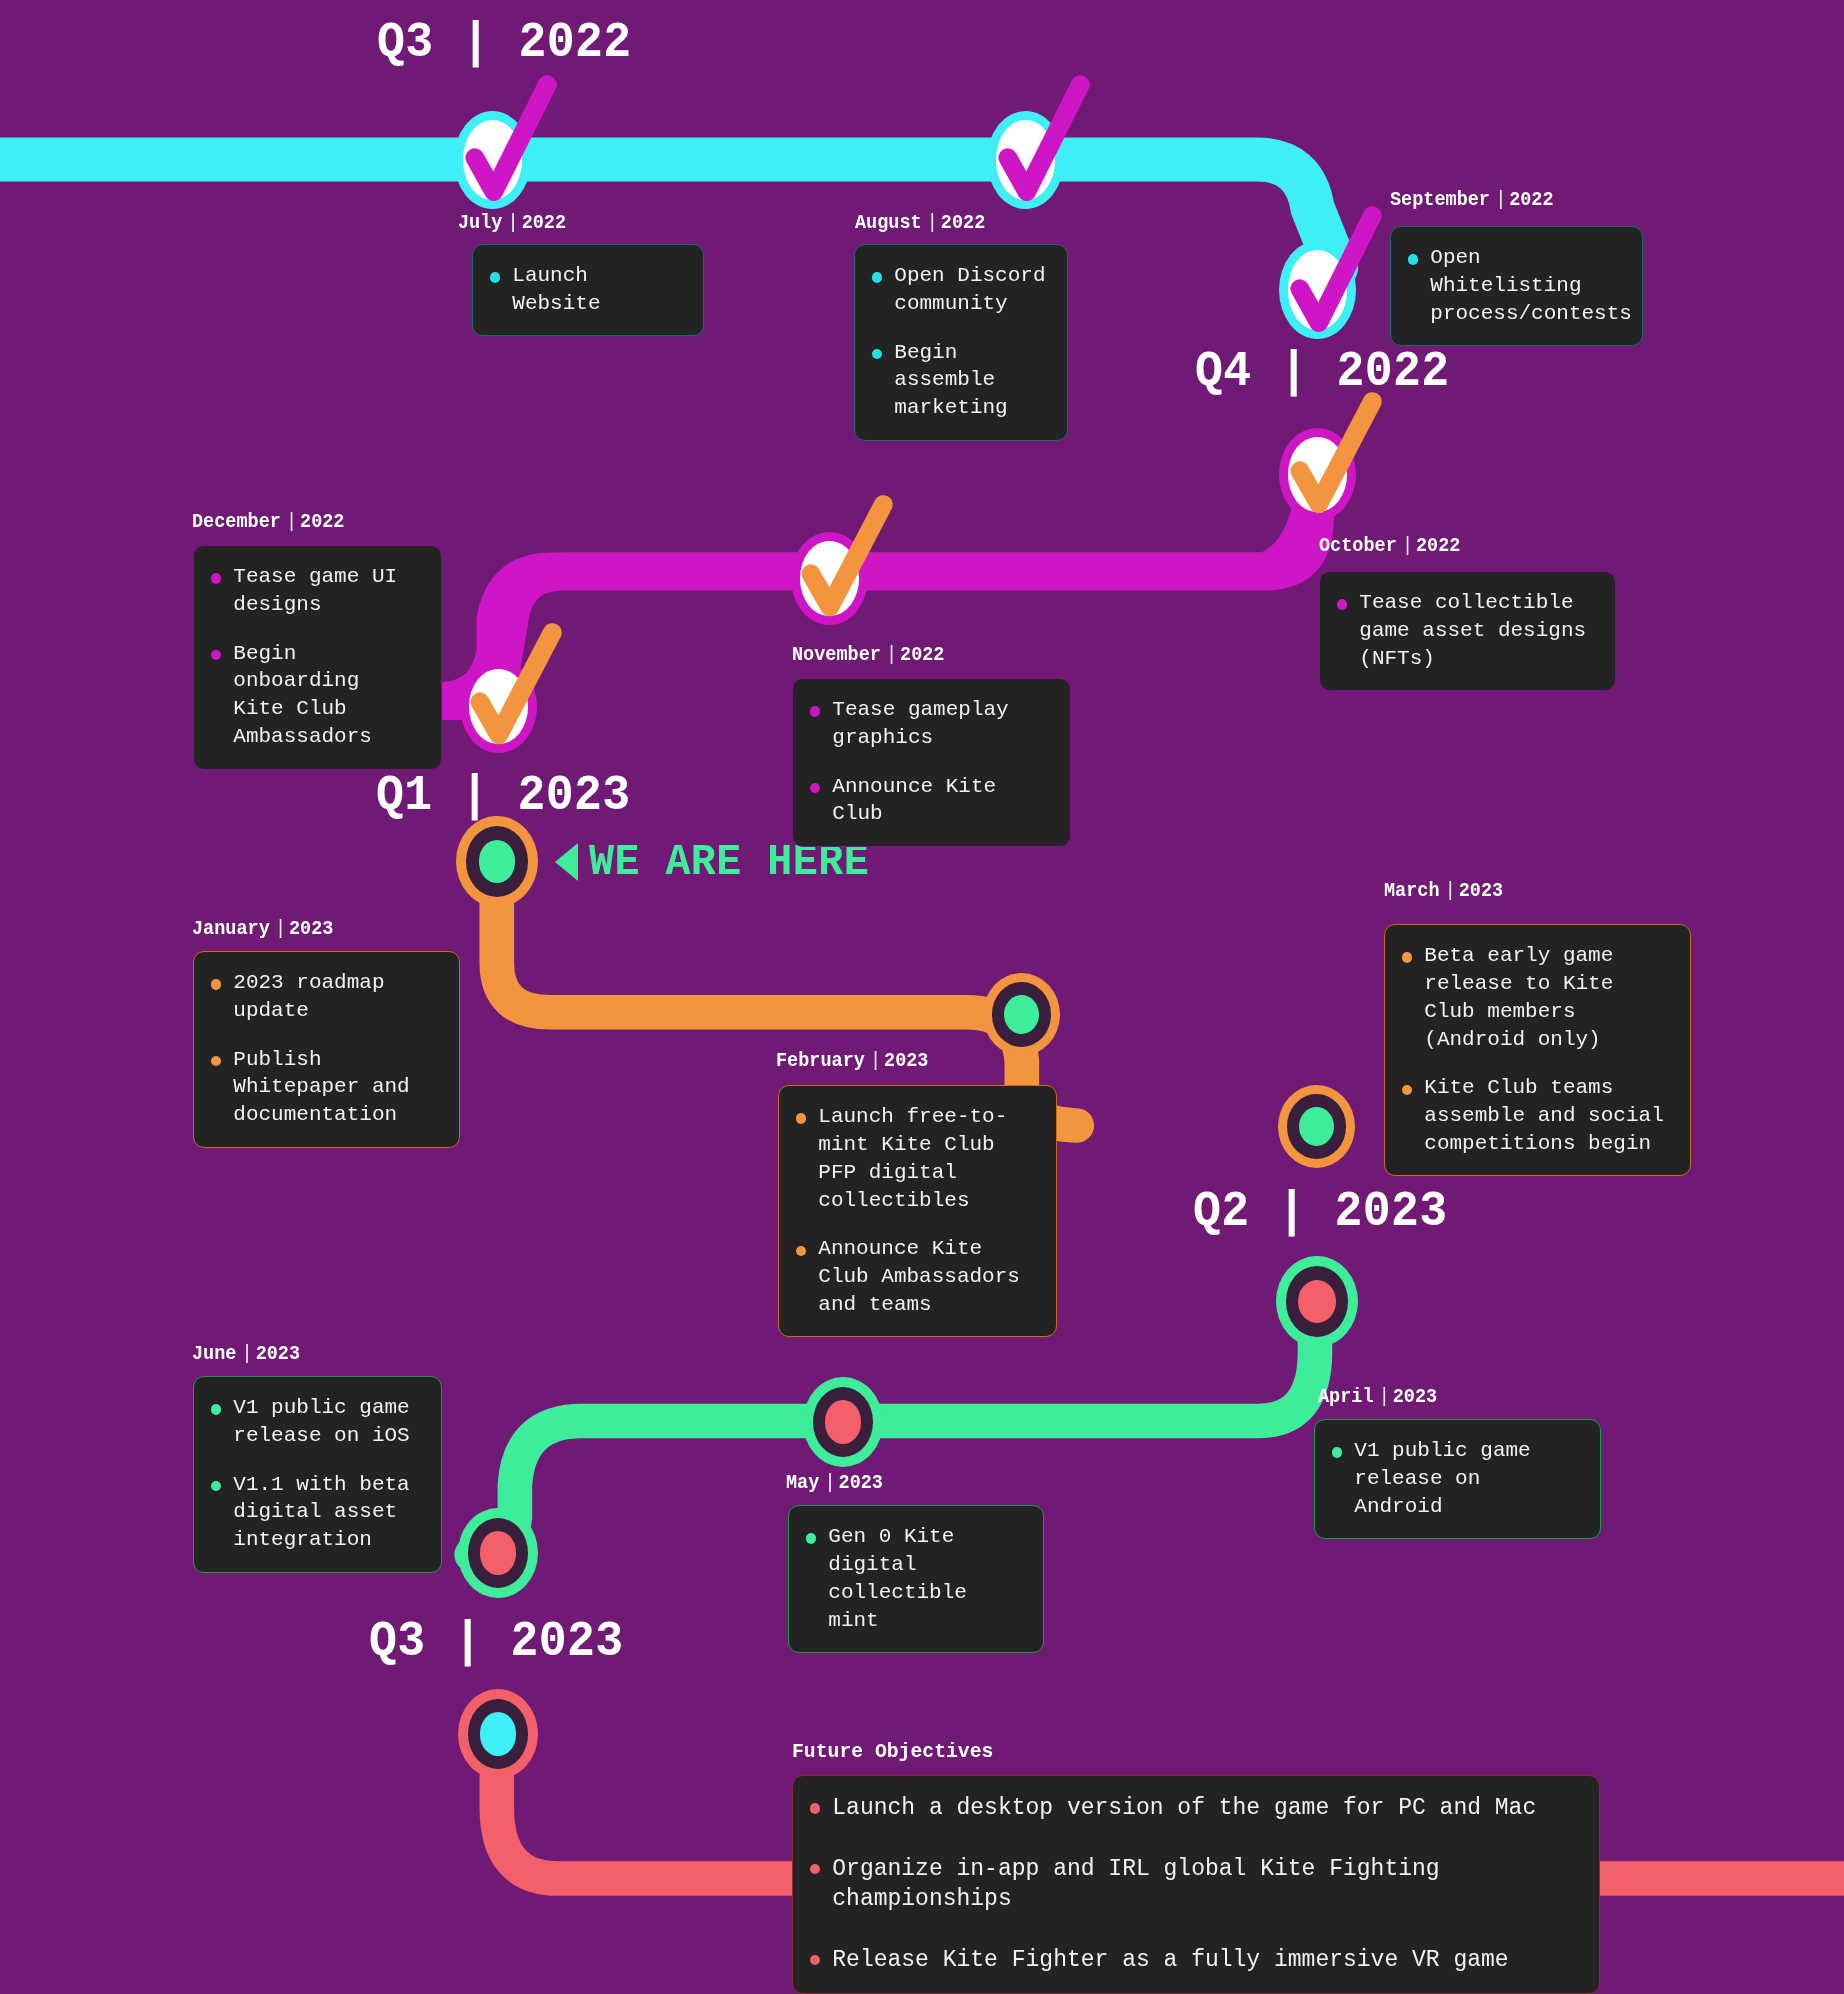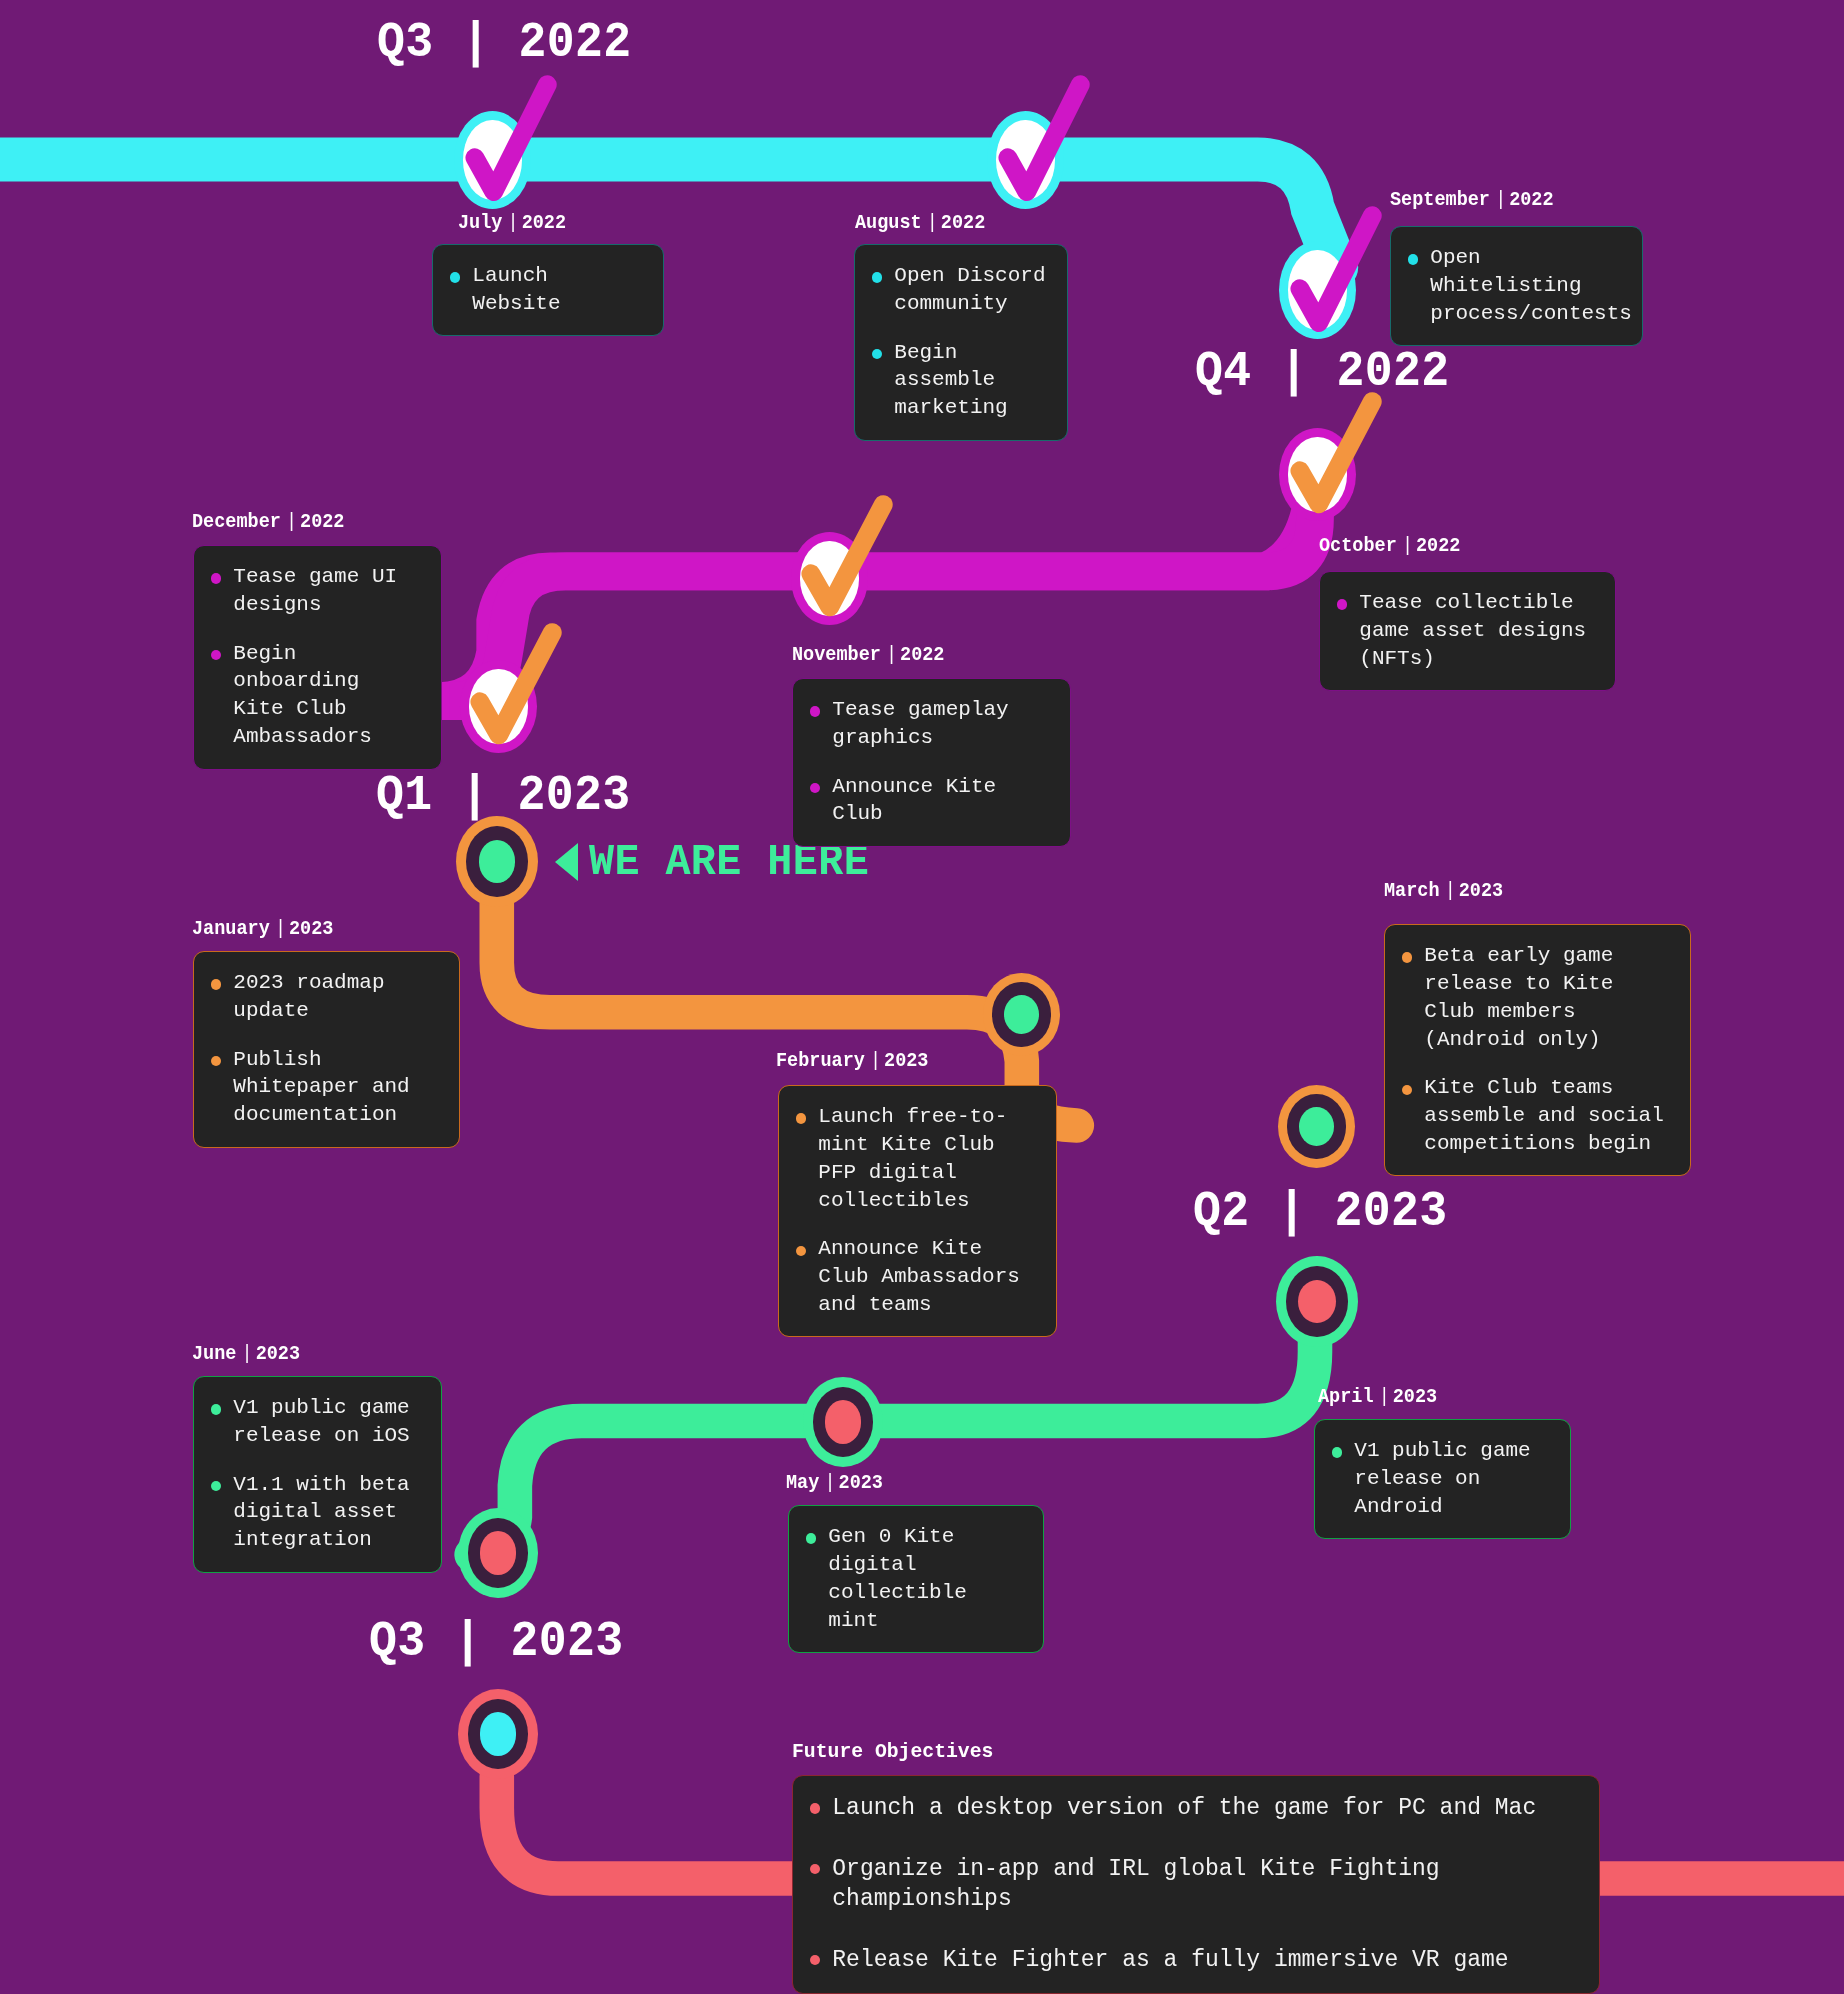--- a/index.html
+++ b/index.html
@@ -317,21 +317,21 @@
   <div class="month-label" style="left:1318px; top:1386px;">
     <span>April</span><span class="sep">|</span><span>2023</span>
   </div>
   <div class="month-label" style="left:786px; top:1472px;">
     <span>May</span><span class="sep">|</span><span>2023</span>
   </div>
   <div class="month-label" style="left:192px; top:1343px;">
     <span>June</span><span class="sep">|</span><span>2023</span>
   </div>
 
-  <div class="card theme-cyan" style="left:432px; top:244px; width:232px;">
+  <div class="card theme-cyan" style="left:472px; top:244px; width:232px;">
     <ul>
       <li><span class="dot"></span><span>Launch Website</span></li>
     </ul>
   </div>
 
   <div class="card theme-cyan" style="left:854px; top:244px; width:214px;">
     <ul>
       <li><span class="dot"></span><span>Open Discord community</span></li>
       <li><span class="dot"></span><span>Begin assemble marketing</span></li>
     </ul>
@@ -377,21 +377,21 @@
     </ul>
   </div>
 
   <div class="card theme-orange" style="left:1384px; top:924px; width:307px;">
     <ul>
       <li><span class="dot"></span><span>Beta early game release to Kite Club members (Android only)</span></li>
       <li><span class="dot"></span><span>Kite Club teams assemble and social competitions begin</span></li>
     </ul>
   </div>
 
-  <div class="card theme-green" style="left:1314px; top:1419px; width:257px;">
+  <div class="card theme-green" style="left:1314px; top:1419px; width:287px;">
     <ul>
       <li><span class="dot"></span><span>V1 public game release on Android</span></li>
     </ul>
   </div>
 
   <div class="card theme-green" style="left:788px; top:1505px; width:256px;">
     <ul>
       <li><span class="dot"></span><span>Gen 0 Kite digital collectible mint</span></li>
     </ul>
   </div>

